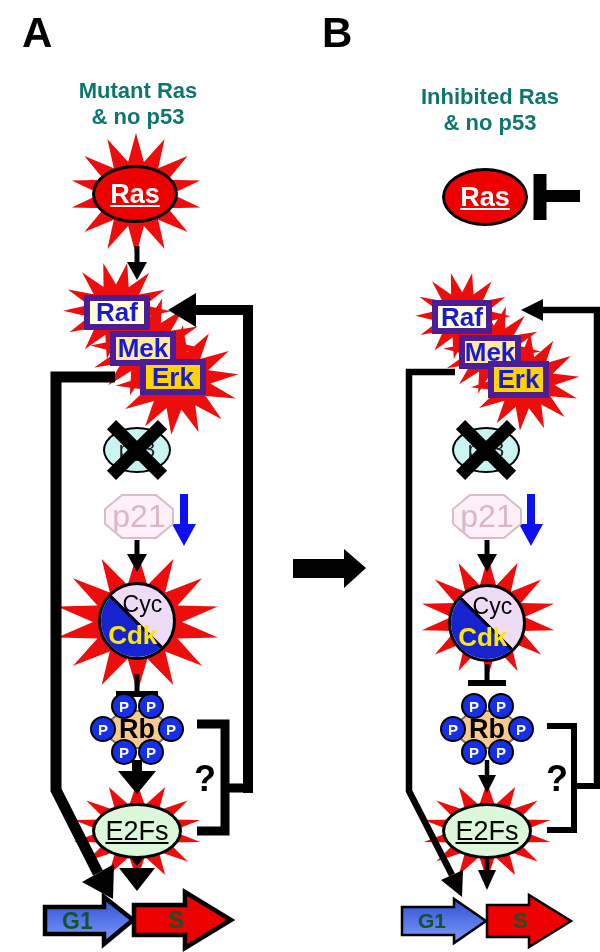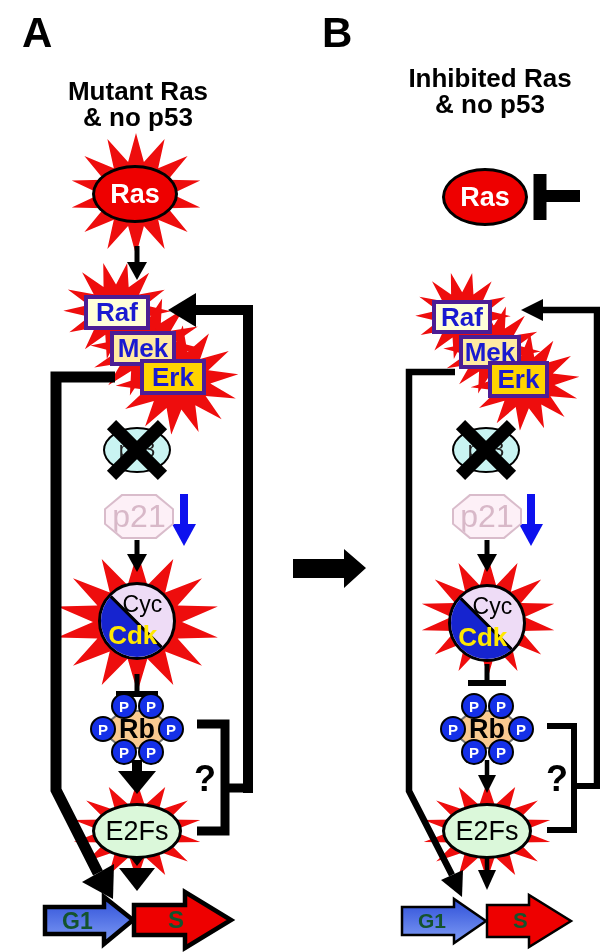--- a/index.html
+++ b/index.html
@@ -1,28 +1,28 @@
 <!DOCTYPE html>
 <html><head>
 <meta charset="utf-8">
 <style>
   html,body{margin:0;padding:0;background:#ffffff;}
   #fig{position:relative;width:600px;height:952px;background:#ffffff;overflow:hidden;
        font-family:"Liberation Sans","DejaVu Sans",sans-serif;}
   .abs{position:absolute;}
   .panel-label{font-size:42px;font-weight:bold;color:#000;line-height:1;}
-  .panel-title{width:220px;text-align:center;font-size:26px;font-weight:bold;color:#000000;line-height:26px;}
+  .panel-title{width:220px;text-align:center;font-size:22px;font-weight:bold;color:#0f766e;line-height:26px;}
   
   .star{position:absolute;background:#ee0d0d;
     clip-path:polygon(50% 0%,56% 23.7%,71.7% 5%,66.8% 28.9%,89.1% 18.8%,74.3% 38.3%,98.7% 38.9%,77% 50%,98.7% 61.1%,74.3% 61.7%,89.1% 81.2%,66.8% 71.1%,71.7% 95%,56% 76.3%,50% 100%,44% 76.3%,28.3% 95%,33.2% 71.1%,10.9% 81.2%,25.7% 61.7%,1.3% 61.1%,23% 50%,1.3% 38.9%,25.7% 38.3%,10.9% 18.8%,33.2% 28.9%,28.3% 5%,44% 23.7%);}
   svg{position:absolute;left:0;top:0;z-index:2;}
   .node{position:absolute;z-index:3;display:flex;align-items:center;justify-content:center;box-sizing:border-box;}
-  .ell{border-radius:50%;}
+  .ell{border-radius:50%;text-decoration:underline;}
   .ras{background:#ee0000;border:3px solid #000;color:#fff;font-weight:bold;font-size:27px;}
-  .kbox{border:4px solid #4c1d95;color:#1a1ad0;font-weight:600;font-size:26px;}
+  .kbox{border:6px solid #4c1d95;color:#1a1ad0;font-weight:600;font-size:26px;}
   .p53{background:#c9f4f2;border:2px solid #000;color:#222;font-size:22px;overflow:visible;}
   .xbar{position:absolute;left:50%;top:50%;width:72px;height:13px;background:#000;z-index:4;}
   .octo{clip-path:polygon(25% 0,75% 0,100% 33%,100% 67%,75% 100%,25% 100%,0 67%,0 33%);}
   .oct-in{position:absolute;inset:2px;display:flex;align-items:center;justify-content:center;
     clip-path:polygon(25% 0,75% 0,100% 33%,100% 67%,75% 100%,25% 100%,0 67%,0 33%);}
   .p21-out{background:#d9bccb;}
   .p21-in{background:#fdf0f7;color:#d8b8c8;font-size:32px;}
   .rb-out{background:#737373;}
   .rb-in{background:#f9ca90;color:#000;font-weight:bold;font-size:27px;}
   .cyccdk{width:78px;height:78px;border-radius:50%;border:3px solid #000;background:#eedcf6;overflow:hidden;}
@@ -189,21 +189,21 @@
   <div class="abs qmark" style="left:194px;top:758px;">?</div>
 
   <div class="node ell e2fs" style="left:92px;top:803px;width:90px;height:56px;">
     <span>E2Fs</span>
   </div>
 
   <div class="abs cellphase" style="left:62px;top:908px;font-size:23px;">G1</div>
   <div class="abs cellphase" style="left:168px;top:906px;font-size:24px;">S</div>
 
   <div class="abs panel-label" style="left:322px;top:12px;z-index:3;">B</div>
-  <div class="abs panel-title" style="left:380px;top:65px;z-index:3;">
+  <div class="abs panel-title" style="left:380px;top:84px;z-index:3;">
     <span>Inhibited Ras</span><br>
     <span>&amp; no p53</span>
   </div>
 
   <div class="node ell ras" style="left:442px;top:168px;width:86px;height:58px;">
     <span>Ras</span>
   </div>
 
   <div class="node kbox" style="left:432px;top:300px;width:60px;height:34px;background:#ffffd8;">
     <span>Raf</span>

